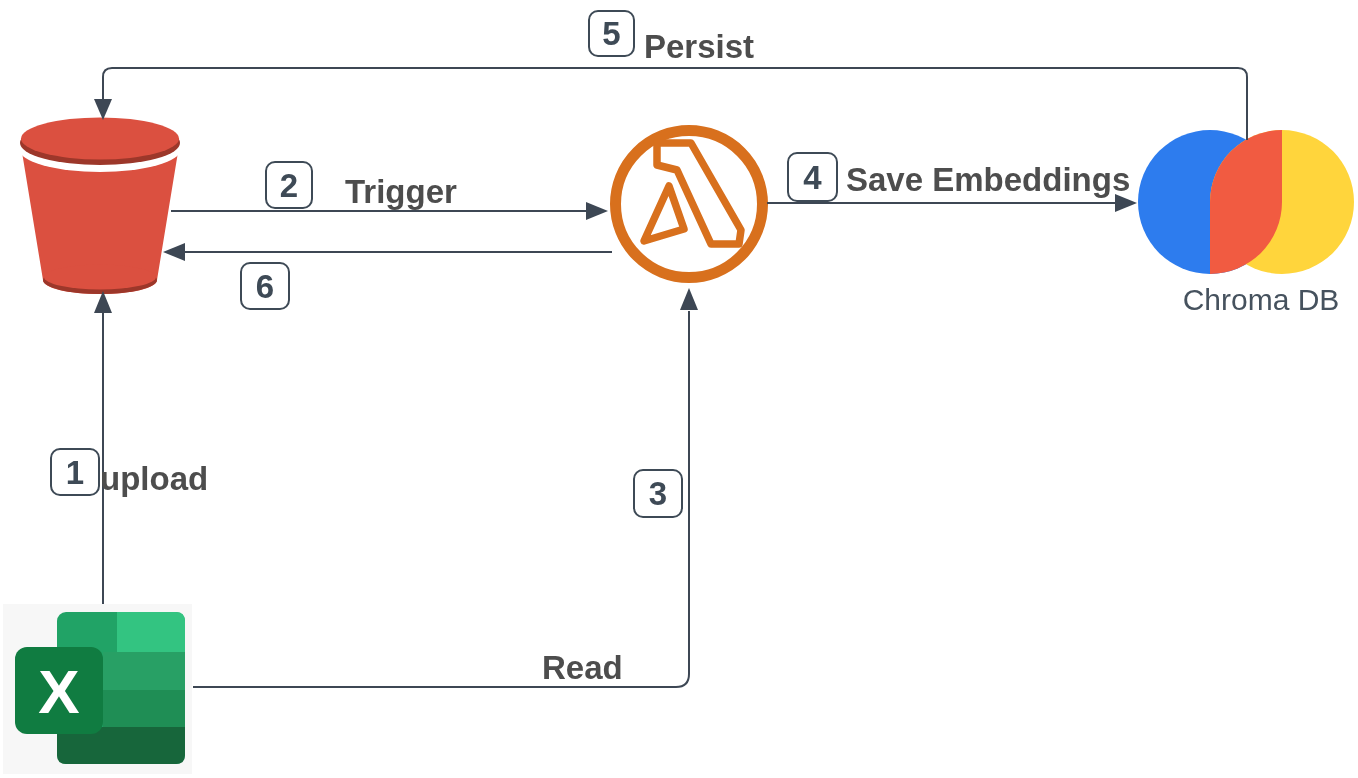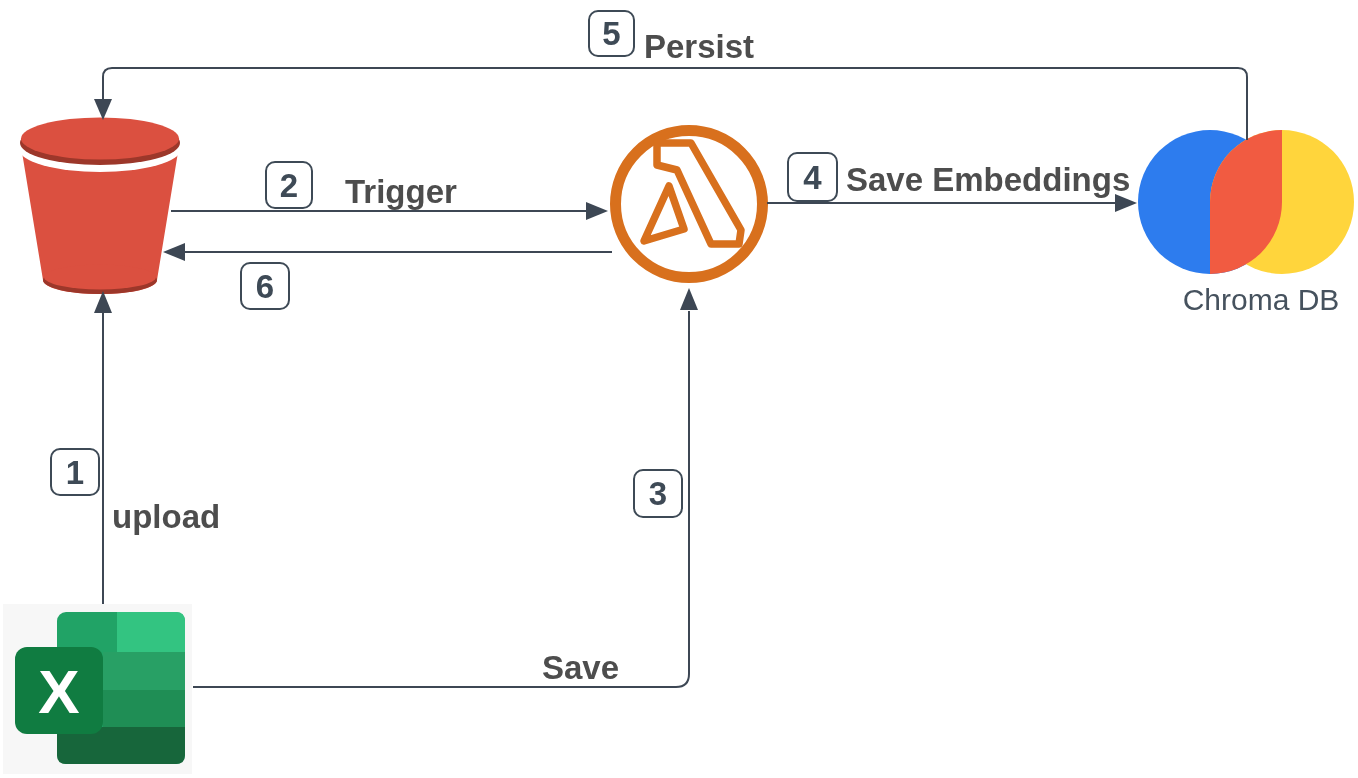--- a/index.html
+++ b/index.html
@@ -19,21 +19,21 @@
   .lbl{
     position:absolute;font-weight:bold;font-size:33px;
     color:var(--label-text,#4D4D4D);white-space:nowrap;line-height:1.1;
   }
   .badge-1{left:50px;top:448px;width:50px;height:48px;}
   .badge-2{left:265px;top:161px;width:48px;height:48px;}
   .badge-3{left:633px;top:469px;width:50px;height:49px;}
   .badge-4{left:787px;top:152px;width:51px;height:50px;}
   .badge-5{left:588px;top:10px;width:47px;height:47px;}
   .badge-6{left:240px;top:262px;width:50px;height:48px;}
-  .lbl-upload{left:112px;top:461px;margin-top:38px;}
+  .lbl-upload{left:100px;top:461px;}
   .lbl-trigger{left:345px;top:174px;text-align:right;}
   .lbl-read{left:542px;top:650px;}
   .lbl-save{left:846px;top:162px;}
   .lbl-persist{left:644px;top:29px;}
   .lbl-generate{left:299px;top:256px;}
   .chroma-label{
     position:absolute;left:1155px;top:283px;width:212px;text-align:center;
     font-size:30px;font-weight:400;color:var(--chroma-label-color,#46525E);
     line-height:1.1;
   }
@@ -105,19 +105,19 @@
 
   <div class="badge badge-1">1</div>
   <div class="badge badge-2">2</div>
   <div class="badge badge-3">3</div>
   <div class="badge badge-4">4</div>
   <div class="badge badge-5">5</div>
   <div class="badge badge-6">6</div>
 
   <div class="lbl lbl-upload">upload</div>
   <div class="lbl lbl-trigger">Trigger</div>
-  <div class="lbl lbl-read">Save</div>
+  <div class="lbl lbl-read">Read</div>
   <div class="lbl lbl-save">Save Embeddings</div>
   <div class="lbl lbl-persist">Persist</div>
 
   <div class="chroma-label">Chroma DB</div>
 
 </div>
 
 </body></html>

